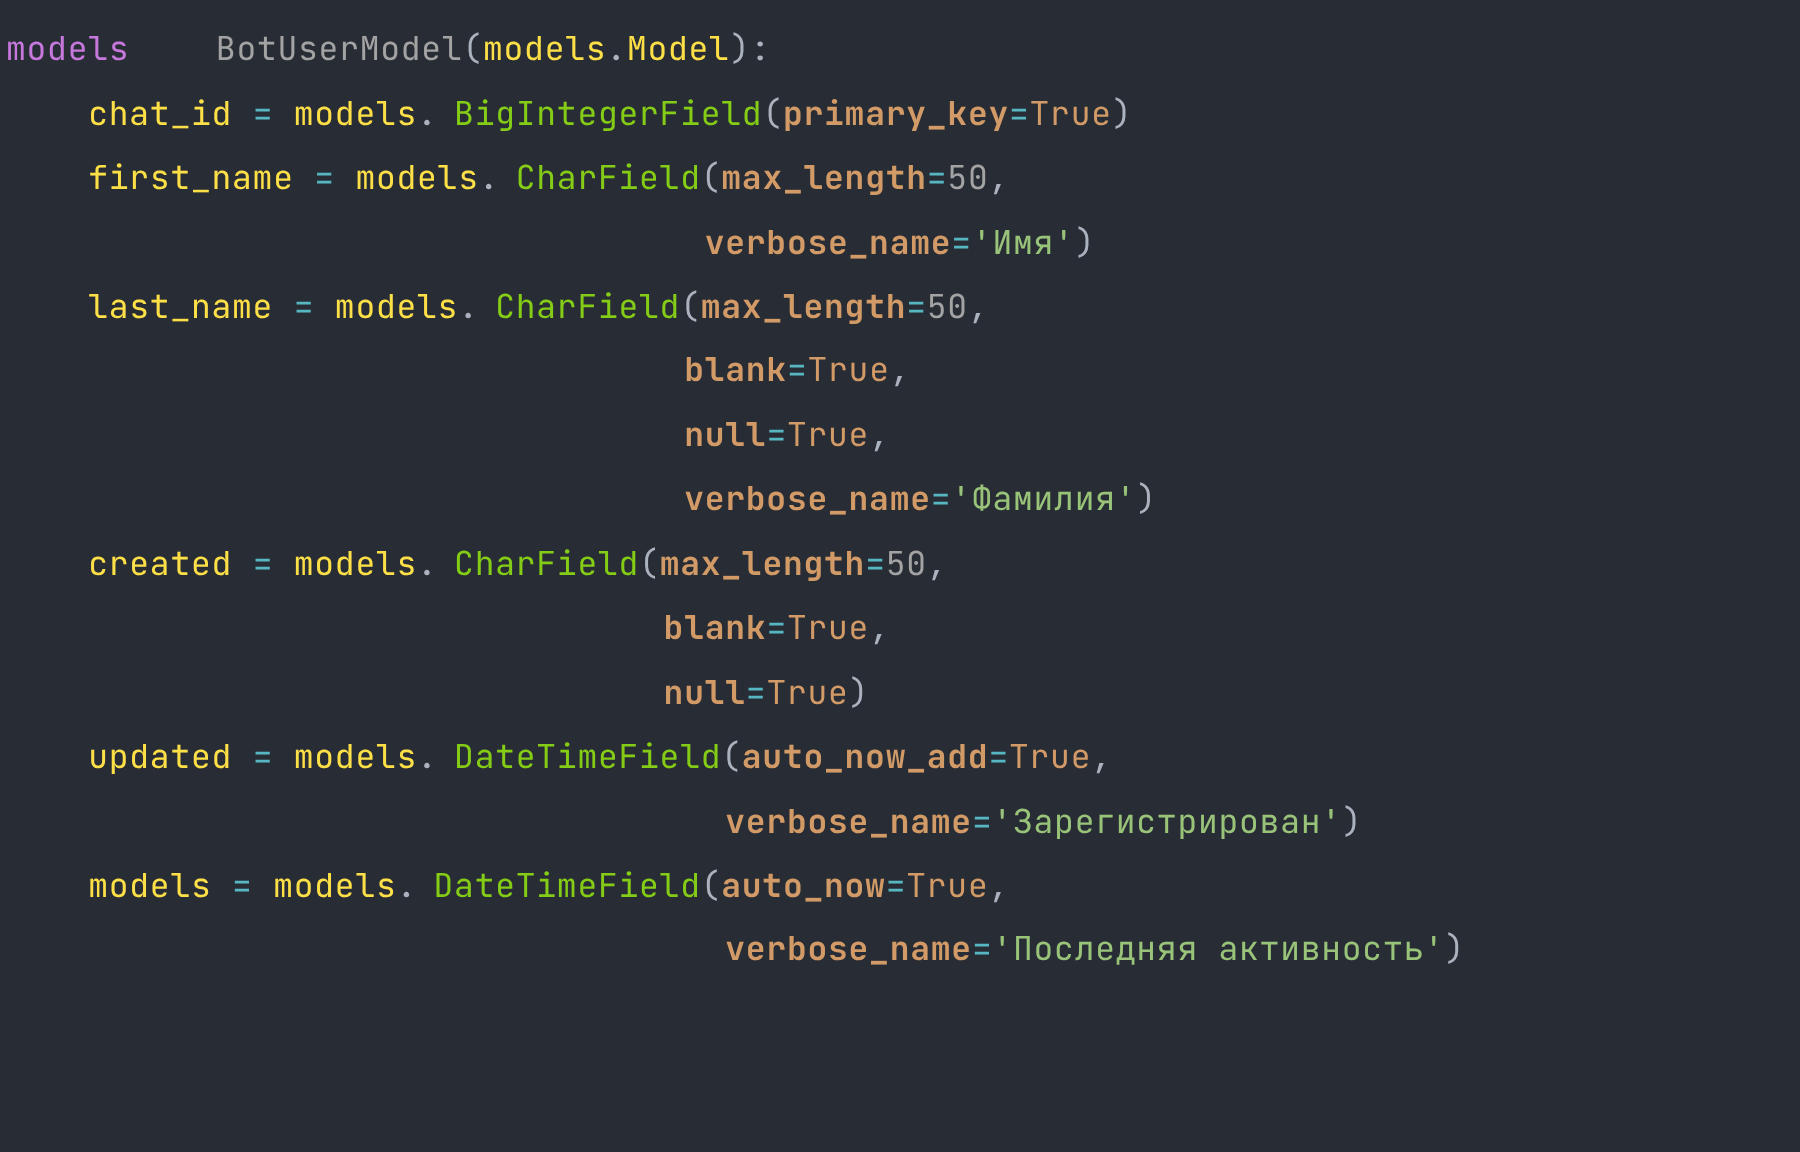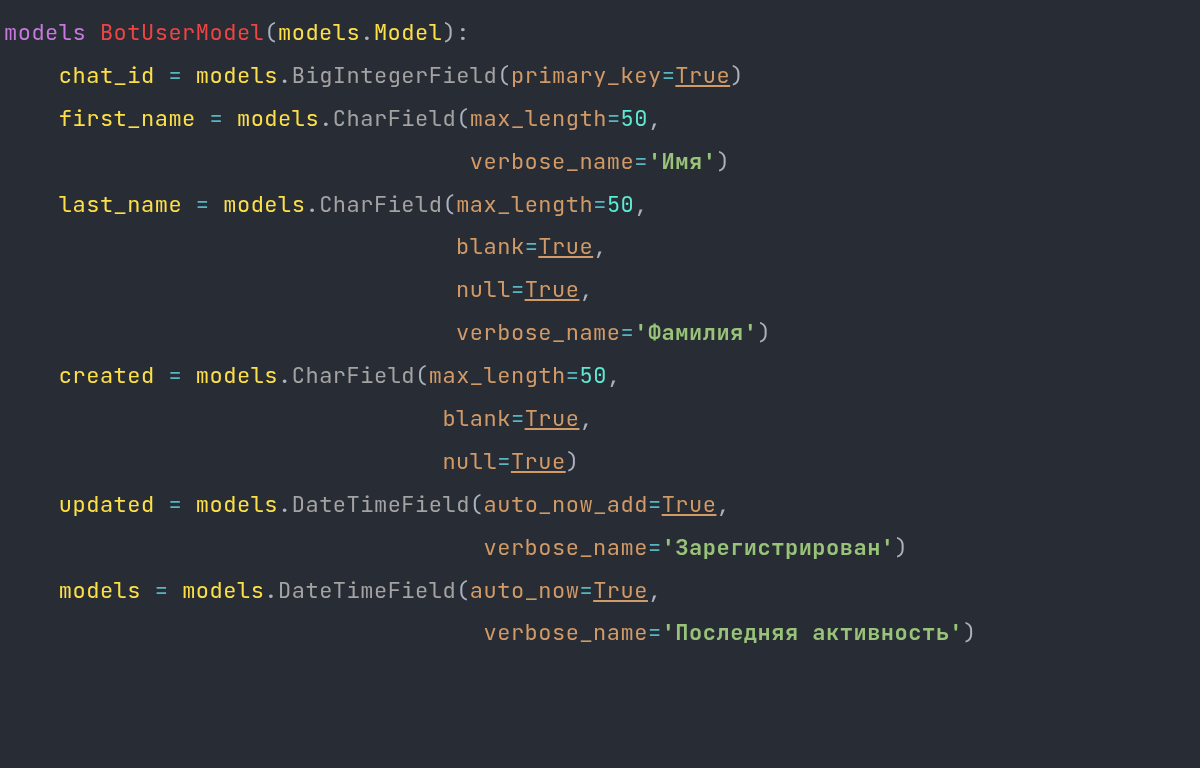--- a/index.html
+++ b/index.html
@@ -14,27 +14,27 @@
     margin: 0;
     padding: 12px 0 0 4px;
     font-family: "SF Mono", "JetBrains Mono", "Fira Code", Menlo, Consolas, monospace;
     font-size: 22px;
     line-height: 1.95;
     letter-spacing: 0.5px;
     color: #abb2bf;
     white-space: pre;
   }
   .kw   { color: #c678dd; }   
-  .cls  { color: #ef4444; }   
-  .fn   { color: #a3a3a3; }   
-  .attr { color: #d19a66; }   
+  .cls  { color: #a3a3a3; margin-left: 44px; }   
+  .fn   { color: #84cc16; margin-left: 11px; }   
+  .attr { color: #d19a66; font-weight: bold; }   
   .op   { color: #56b6c2; }   
-  .num  { color: #5eead4; }   
-  .bool { color: #d19a66; text-decoration: underline; }   
-  .str  { color: #98c379; font-weight: bold; }   
+  .num  { color: #a3a3a3; }   
+  .bool { color: #d19a66; }   
+  .str  { color: #98c379; }   
   .pn   { color: #abb2bf; }   
   .id   { color: #fde047; }   
 </style>
 </head>
 <body>
 
 <pre class="code"><span class="kw">models</span> <span class="cls">BotUserModel</span><span class="pn">(</span><span class="id">models</span><span class="pn">.</span><span class="id">Model</span><span class="pn">):</span>
     <span class="id">chat_id</span> <span class="op">=</span> <span class="id">models</span><span class="pn">.</span><span class="fn">BigIntegerField</span><span class="pn">(</span><span class="attr">primary_key</span><span class="op">=</span><span class="bool">True</span><span class="pn">)</span>
     <span class="id">first_name</span> <span class="op">=</span> <span class="id">models</span><span class="pn">.</span><span class="fn">CharField</span><span class="pn">(</span><span class="attr">max_length</span><span class="op">=</span><span class="num">50</span><span class="pn">,</span>
                                   <span class="attr">verbose_name</span><span class="op">=</span><span class="str">'Имя'</span><span class="pn">)</span>

